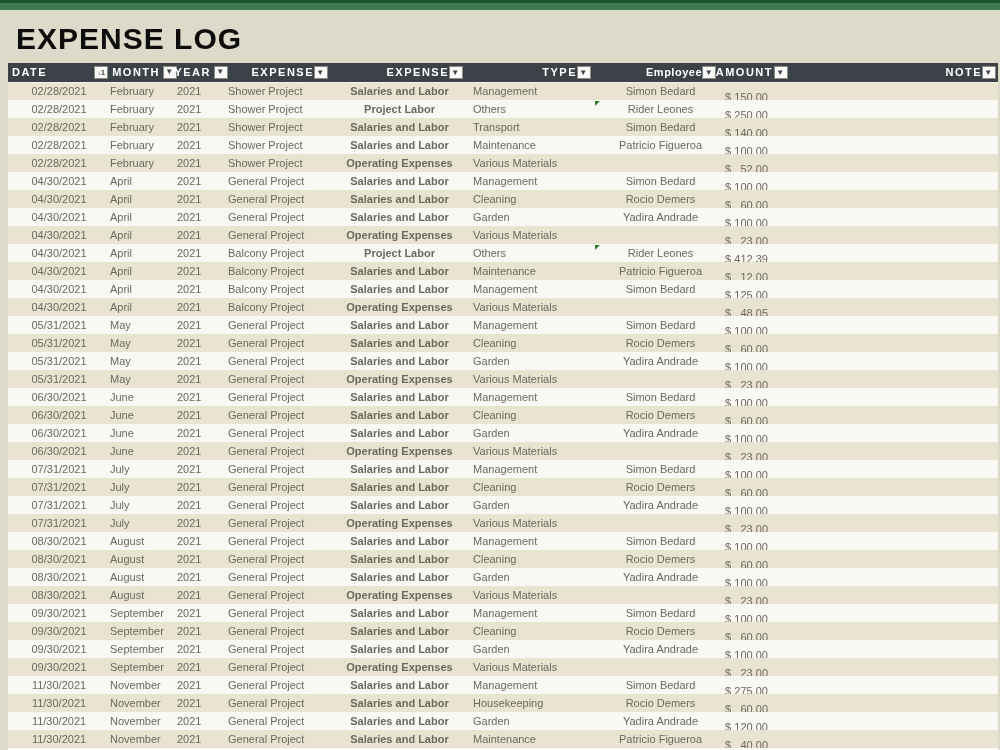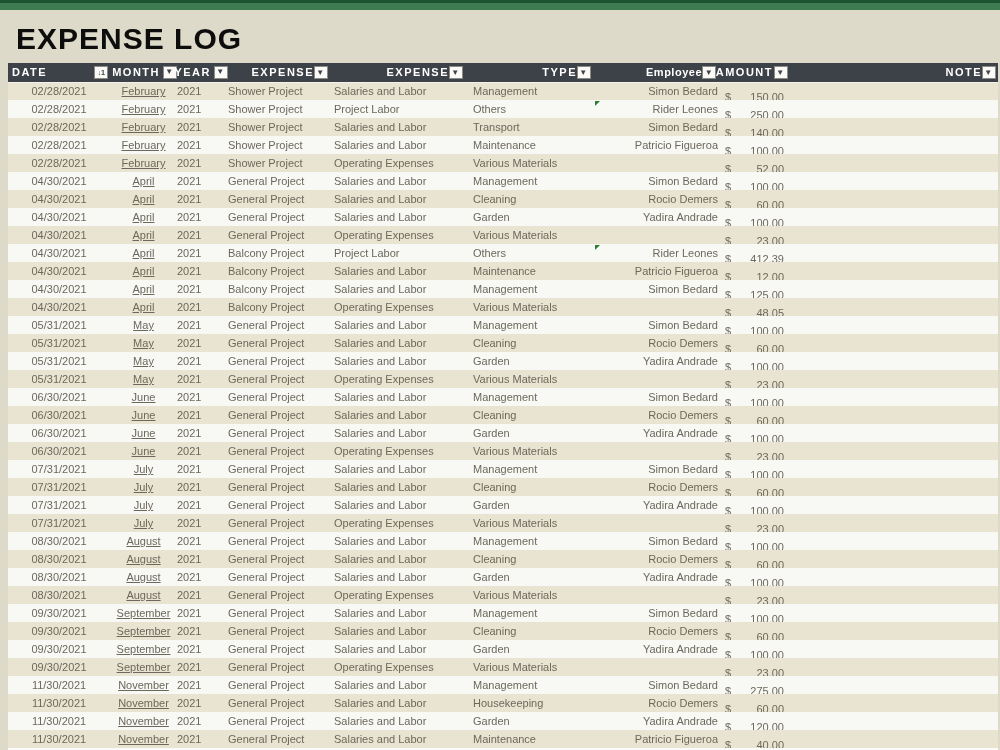--- a/index.html
+++ b/index.html
@@ -45,29 +45,29 @@
   .sort-glyph { font-size:8px; letter-spacing:0; color:#3d4248; transform:scale(0.9); }
 
   tbody td {
     height:18px; font-size:11px; color:#6c685c;
     vertical-align:middle; white-space:nowrap; overflow:hidden;
     position:relative;
   }
   tbody tr.odd  td { background:#e9e4d1; }
   tbody tr.even td { background:#f8f8f5; }
   td.col-date    { text-align:center; }
-  td.col-month   { text-align:center;text-decoration:underline; }
+  td.col-month   { text-align:left; }
   td.col-year    { text-align:left; }
   td.col-project { text-align:left; }
-  td.col-expense { text-align:left; padding-left:4px; }
+  td.col-expense { text-align:center; padding-left:4px;font-weight:bold; }
   td.col-type    { text-align:left; padding-left:8px; }
-  td.col-employee{ text-align:right; padding-left:10px; }
+  td.col-employee{ text-align:center; padding-left:10px; }
   td.col-amount  { text-align:left; }
   td.col-amount .cur { position:absolute; left:7px; }
-  td.col-amount .val { position:absolute; right:6px; }
+  td.col-amount .val { position:absolute; right:22px; }
   td.flagged::before {
     content:""; position:absolute; left:2px; top:1px;
     border-top:5px solid #2e7d32; border-right:5px solid transparent;
     width:0; height:0;
   }
   .bottom-strip { position:absolute; left:8px; top:748px; width:990px; height:2px; background:#fbfbf9; }
 </style>
 </head>
 <body>
 

